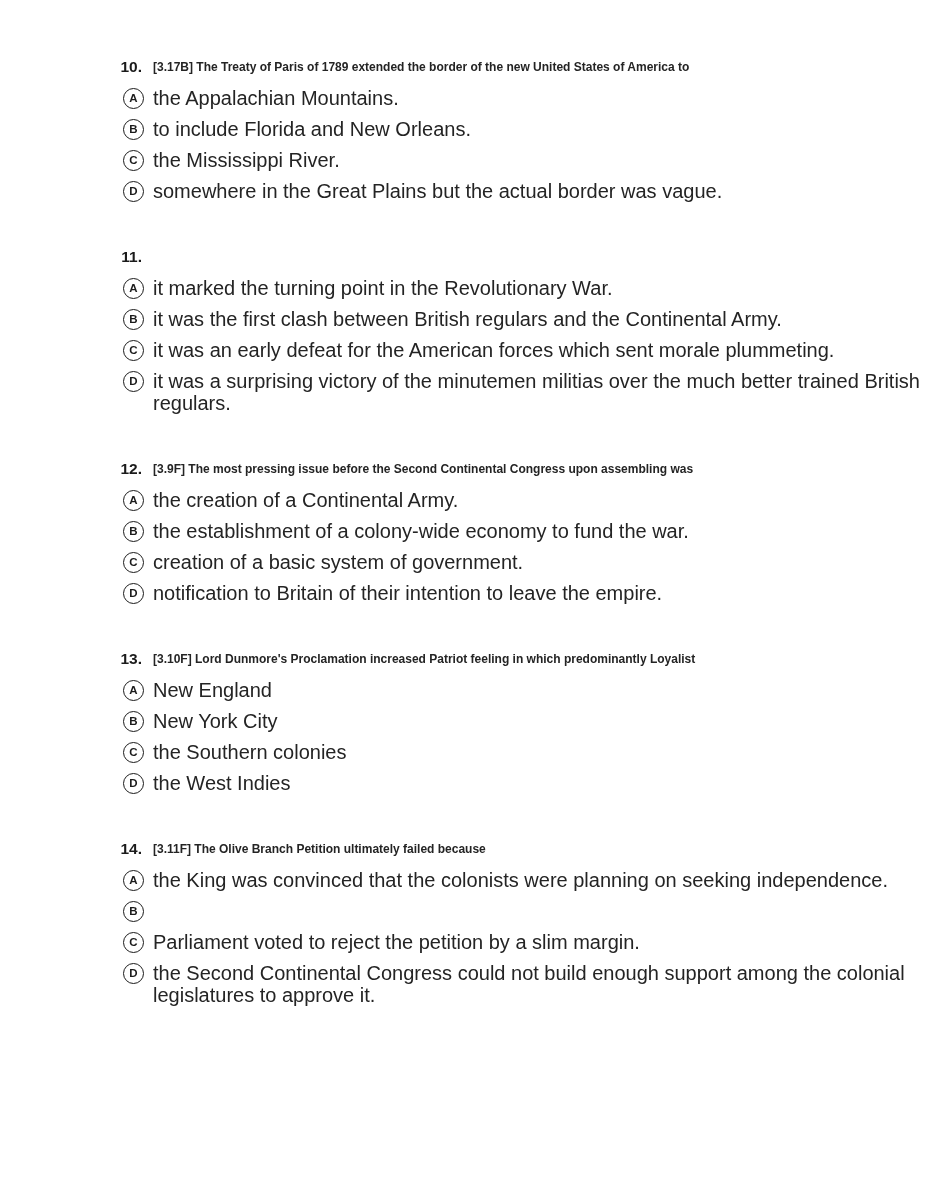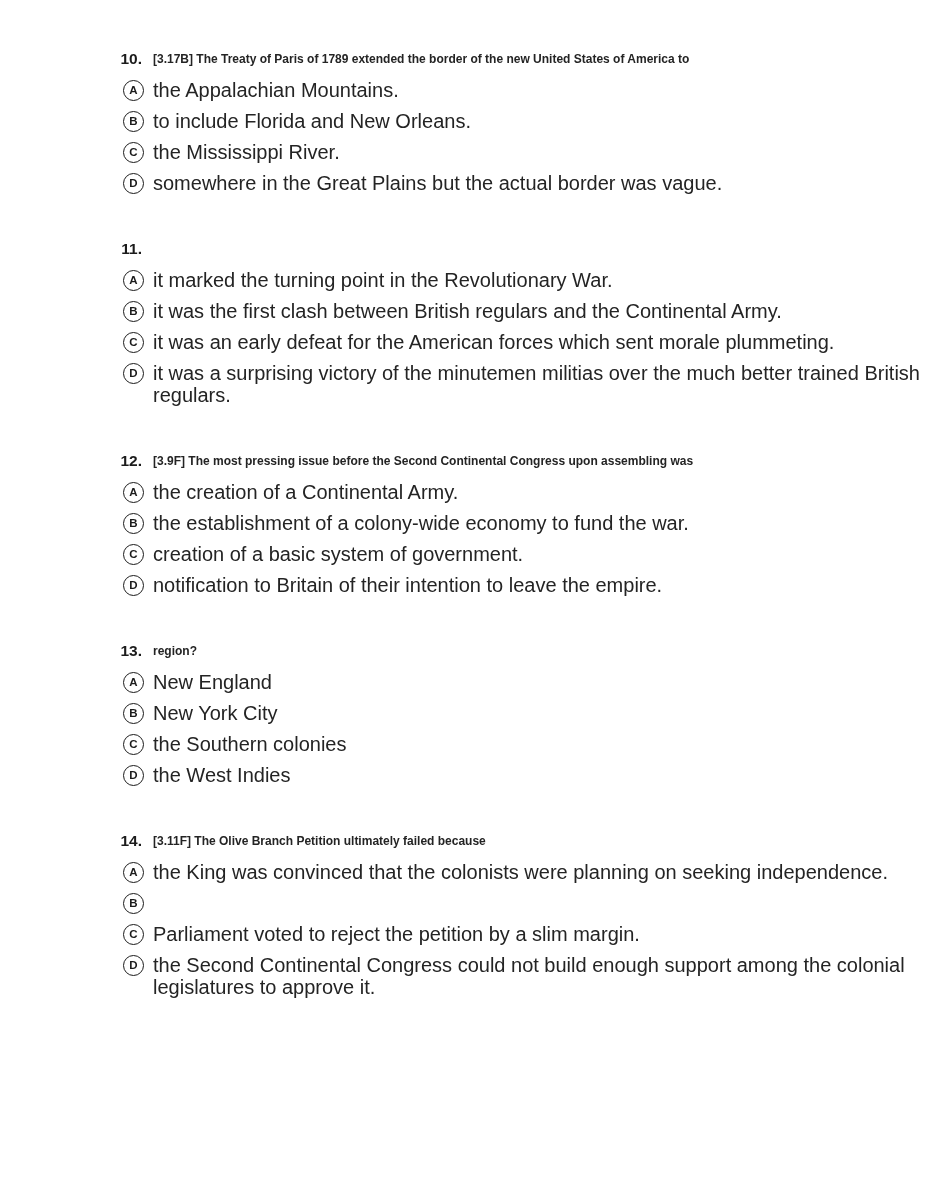--- a/index.html
+++ b/index.html
@@ -7,21 +7,21 @@
   body {
     width: 926px;
     height: 1200px;
     position: relative;
     overflow: hidden;
     font-family: "Liberation Sans", sans-serif;
     color: #242424;
   }
   .page {
     position: absolute;
-    top: 48px;
+    top: 56px;
     left: 100px;
     width: 760px;
   }
   .question + .question { margin-top: 44px; }
   .q-head { display: flex; margin-bottom: 6px; }
   .q-num {
     width: 42px;
     flex: 0 0 auto;
     text-align: right;
     font-weight: bold;
@@ -199,21 +199,21 @@
         <span class="line">notification to Britain of their intention to leave the empire.</span>
 
       </div>
     </div>
   </section>
 
   <section class="question">
     <div class="q-head">
       <div class="q-num">13.</div>
       <div class="q-body">
-        <span class="line">region?</span>
+        <span class="line">[3.10F] Lord Dunmore's Proclamation increased Patriot feeling in which predominantly Loyalist</span>
       </div>
     </div>
     <div class="option">
       <div class="opt-circle">
           <span class="opt-letter">A</span>
         </div>
       <div class="opt-text">
         <span class="line">New England</span>
 
       </div>

